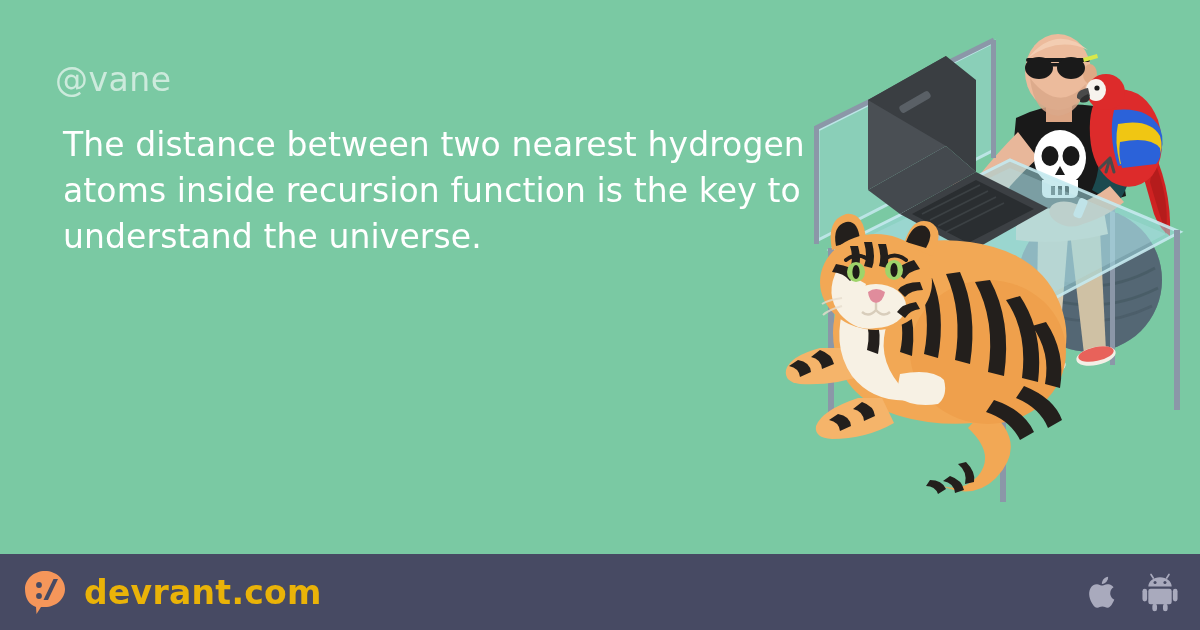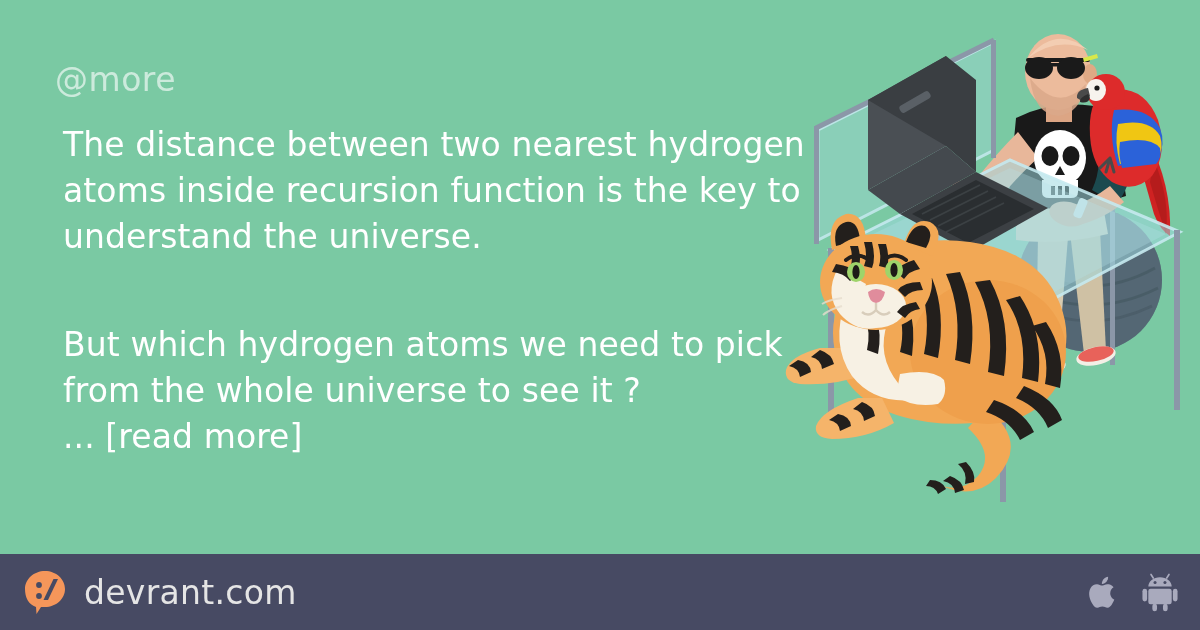--- a/index.html
+++ b/index.html
@@ -86,22 +86,22 @@
   #logo-mark {
     position: relative;
     width: 46px;
     height: 46px;
     flex: 0 0 auto;
   }
 
   #brand-name {
     font-family: "DejaVu Sans", sans-serif;
     font-size: 33px;
-    font-weight: 400;
-    color: #e5e5e5;
+    font-weight: 700;
+    color: #eab308;
     letter-spacing: 0.3px;
     margin-left: 16px;
     line-height: 1;
   }
 
   #store-icons {
     margin-left: auto;
     margin-right: 22px;
     display: flex;
     align-items: center;
@@ -314,25 +314,23 @@
         <path d="M88 292 q8 -6 17 0 q-2 10 -9 11 q-7 -1 -8 -11 z" fill="#e08c9c"></path>
 
         <path d="M96 303 v7 m0 0 q-7 8 -14 2 m14 -2 q7 8 14 2" stroke="#d8cdbb" stroke-width="2.4" fill="none"></path>
 
         <path d="M62 298 q-14 2 -20 6 M62 306 q-14 4 -19 9" stroke="#e6ddcd" stroke-width="2" fill="none" opacity="0.8"></path>
       </g>
     </g>
   </svg>
 
   <div id="content">
-    <div id="username">@more</div>
+    <div id="username">@vane</div>
     <p class="para">The distance between two nearest hydrogen atoms inside recursion function is the key to understand the universe.</p>
     <div class="para-gap"></div>
-    <p class="para">But which hydrogen atoms we need to pick from the whole universe to see it ?
-... [read more]</p>
   </div>
 
   <div id="footer">
 
     <div id="brand">
       <div id="logo-mark">
         <svg viewBox="0 0 46 46" width="46" height="46">
           <path d="M23 2 C34 2 43 10 43 20 C43 30 34 38 23 38 L19 38 L14.5 45 L14 38 C6.5 35.5 3 28.5 3 20 C3 10 12 2 23 2 Z" fill="#f5965a"></path>
           <circle cx="17" cy="16" r="2.9" fill="#474a63"></circle>
           <circle cx="17" cy="27" r="2.9" fill="#474a63"></circle>

